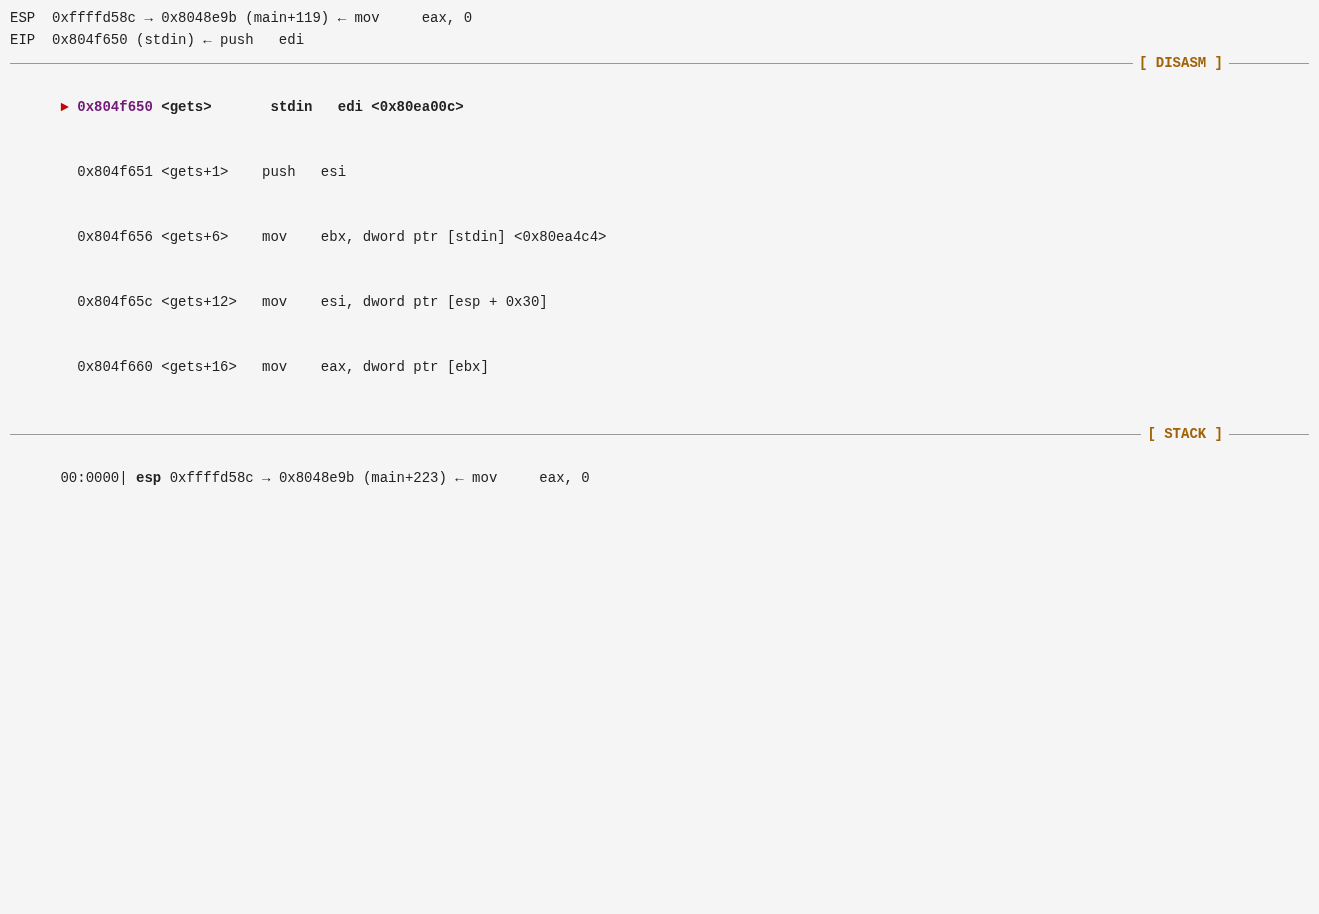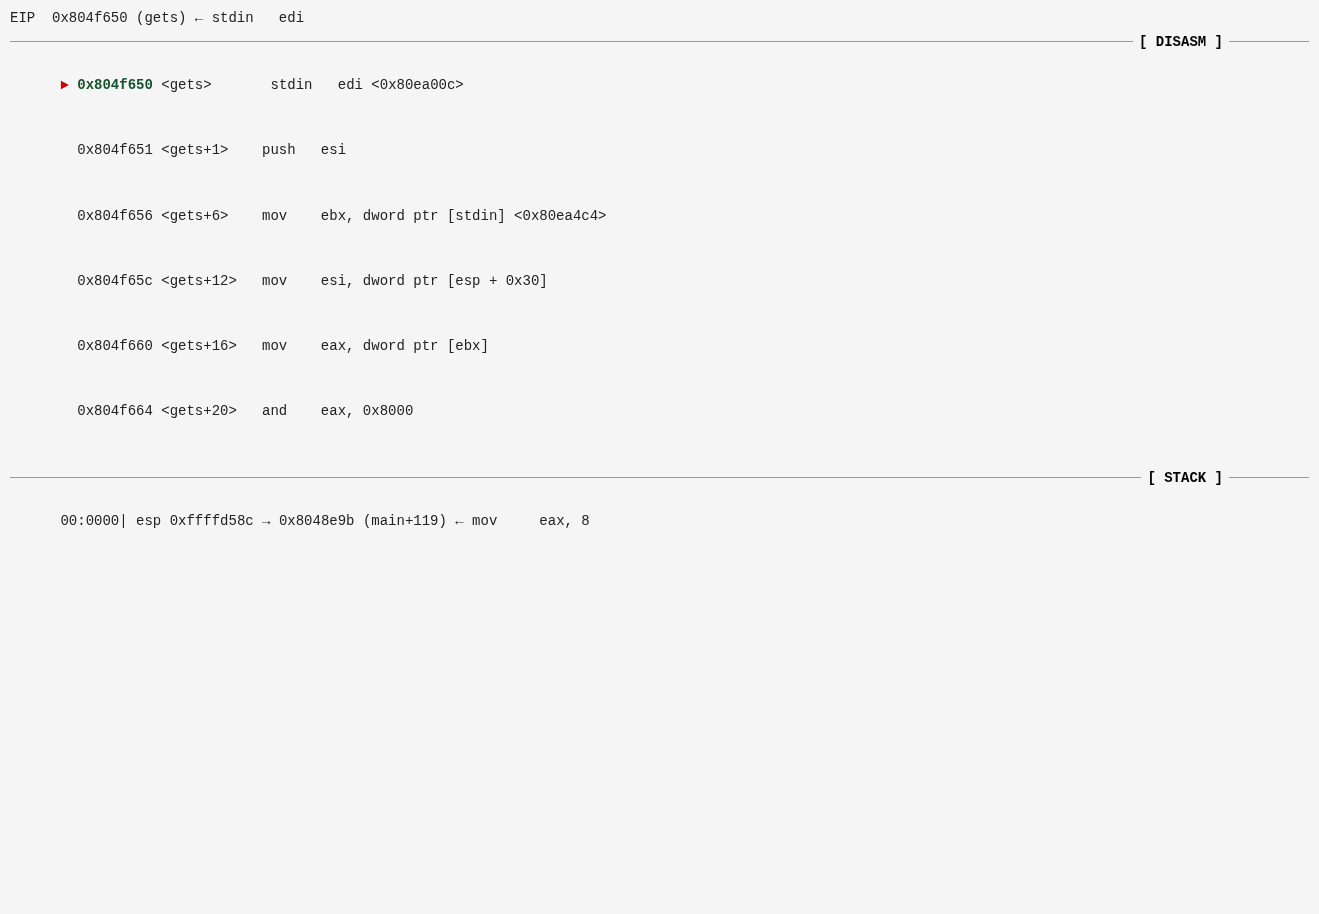--- a/index.html
+++ b/index.html
@@ -15,51 +15,52 @@
       background: #f5f5f5;
       padding: 8px 10px;
       width: 100%;
       min-height: 914px;
       position: relative;
     }
     .line {
       white-space: pre;
       line-height: 1.55;
     }
-    .bold { font-weight: normal; }
-    .highlight-addr { color: #14532d; font-weight: bold; }
+    .bold { font-weight: bold; }
+    .highlight-addr { color: #701a75; font-weight: bold; }
     .section-divider {
       display: flex;
       align-items: center;
       margin: 4px 0;
       color: #555;
     }
     .divider-line {
       flex: 1;
       height: 1px;
       background: #999;
     }
     .divider-label {
       padding: 0 6px;
       font-weight: bold;
-      color: #000000;
+      color: #a16207;
       white-space: nowrap;
       font-family: Liberation Mono, monospace;
     }
     .current-arrow {
       color: #cc0000;
       font-weight: bold;
     }
   </style>
 </head>
 <body>
 
 <div class="terminal">
 
-  <div class="line">EIP  0x804f650 (gets) ← stdin   edi</div>
+  <div class="line">ESP  0xffffd58c → 0x8048e9b (main+119) ← mov     eax, 0</div>
+  <div class="line">EIP  0x804f650 (stdin) ← push   edi</div>
 
   <div class="section-divider">
     <div class="divider-line"></div>
     <div class="divider-label">[ DISASM ]</div>
     <div class="divider-line" style="width:80px; flex:none;"></div>
   </div>
 
   <div>
 
     <div class="line">
@@ -78,38 +79,35 @@
 
     <div class="line">
       <span>  0x804f65c &lt;gets+12&gt;   mov    esi, dword ptr [esp + 0x30]</span>
     </div>
 
     <div class="line">
       <span>  0x804f660 &lt;gets+16&gt;   mov    eax, dword ptr [ebx]</span>
     </div>
 
 
-    <div class="line">
-      <span>  0x804f664 &lt;gets+20&gt;   and    eax, 0x8000</span>
-    </div>
 
 
     <div class="line">&nbsp;</div>
 
   </div>
 
   <div class="section-divider">
     <div class="divider-line"></div>
     <div class="divider-label">[ STACK ]</div>
     <div class="divider-line" style="width:80px; flex:none;"></div>
   </div>
 
   <div>
     <div class="line">
-      <span>00:0000| </span><span class="bold">esp</span><span> 0xffffd58c → 0x8048e9b (main+119) ← mov     eax, 8</span>
+      <span>00:0000| </span><span class="bold">esp</span><span> 0xffffd58c → 0x8048e9b (main+223) ← mov     eax, 0</span>
     </div>
     <div class="line">
       
     </div>
 
   </div>
 
 </div>
 
 </body></html>

